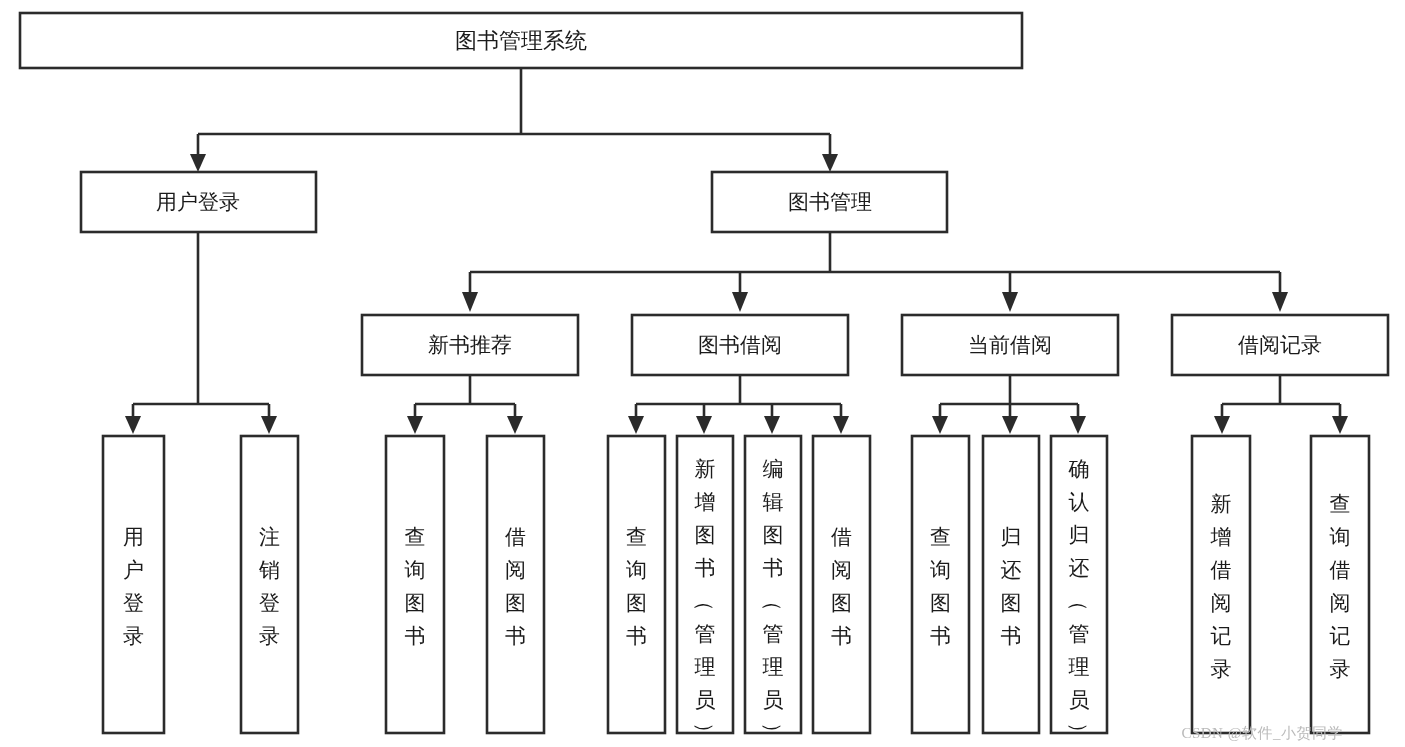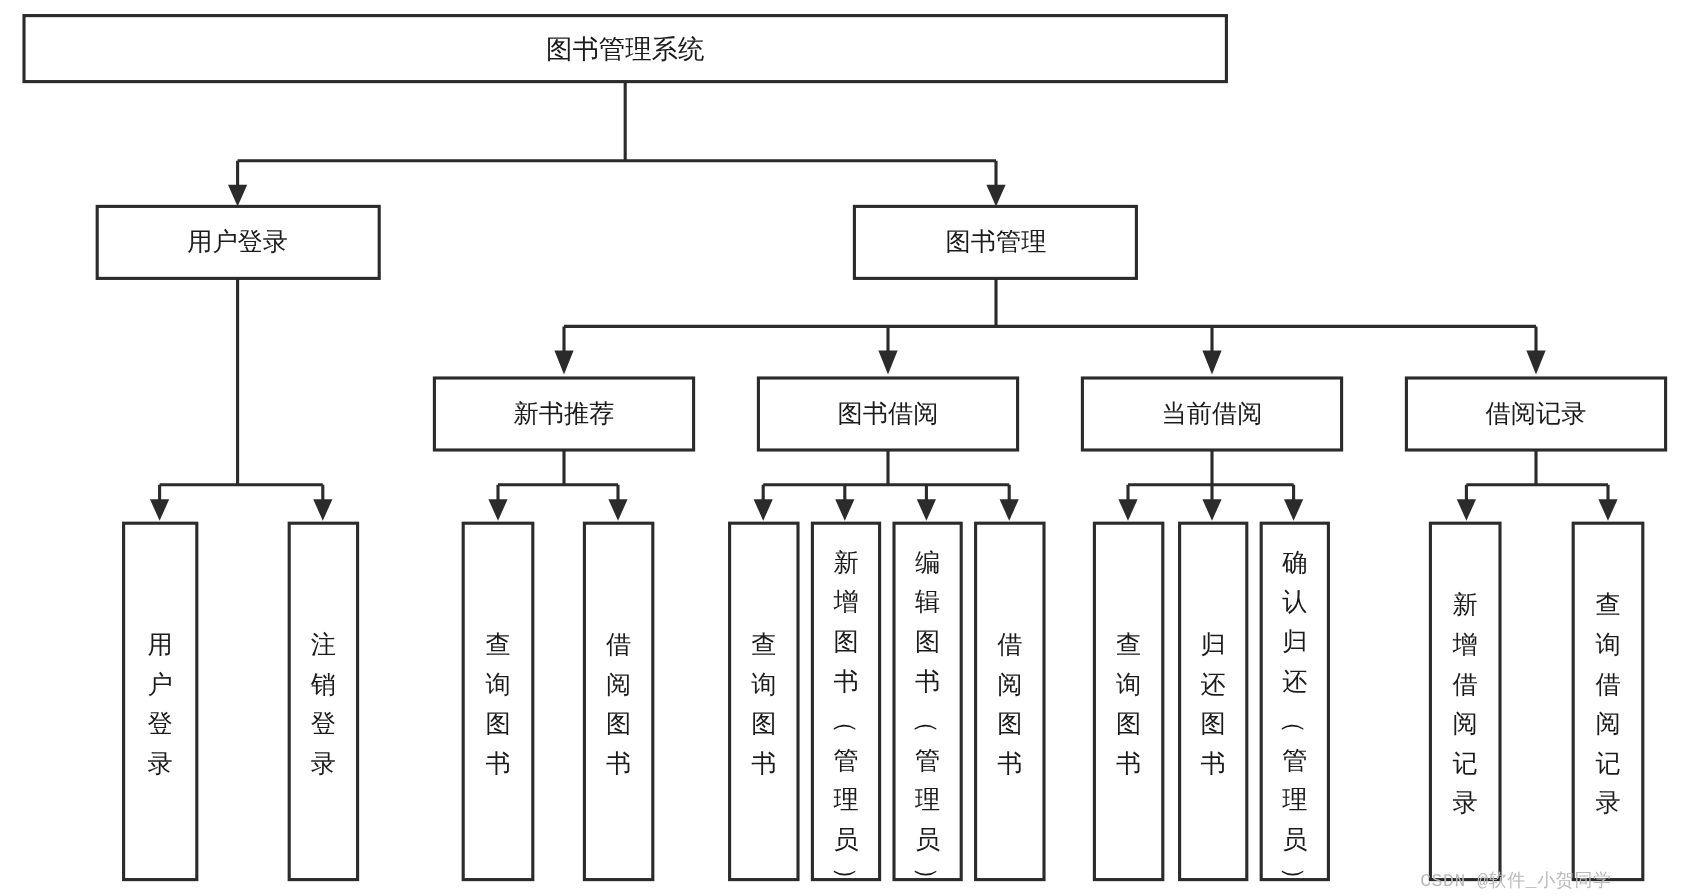--- a/index.html
+++ b/index.html
@@ -55,21 +55,21 @@
     stroke-linecap: butt;
   }
   .arrow-head {
     fill: #2b2b2b;
     stroke: none;
   }
   .watermark {
     position: absolute;
     right: 8px;
     bottom: 4px;
-    font-family: Liberation Mono, monospace;
+    font-family: Liberation Serif, serif;
     font-size: 15px;
     color: #b9b9b9;
     white-space: nowrap;
     letter-spacing: 0.5px;
     user-select: none;
   }
 </style>
 </head>
 <body>
 

